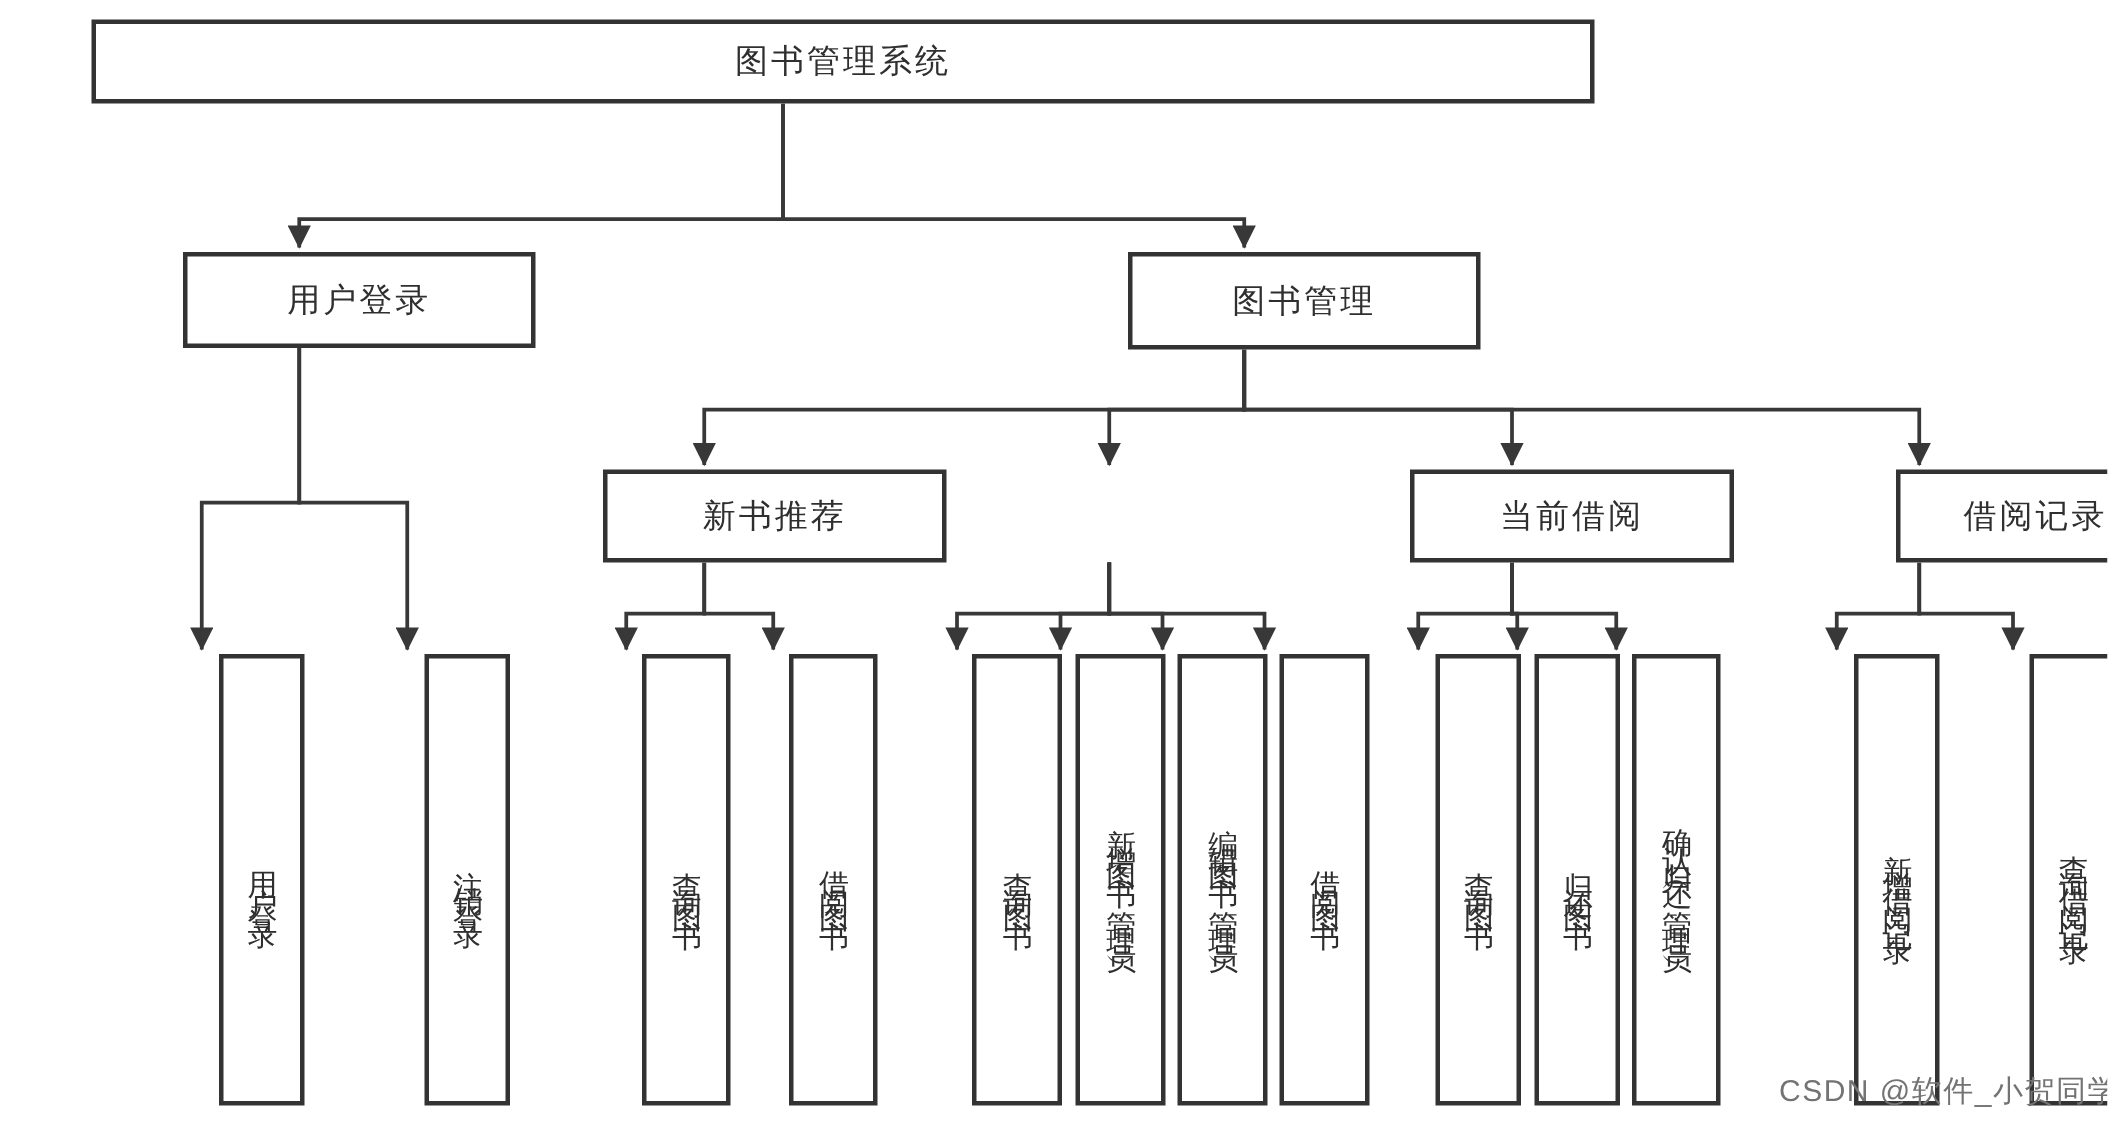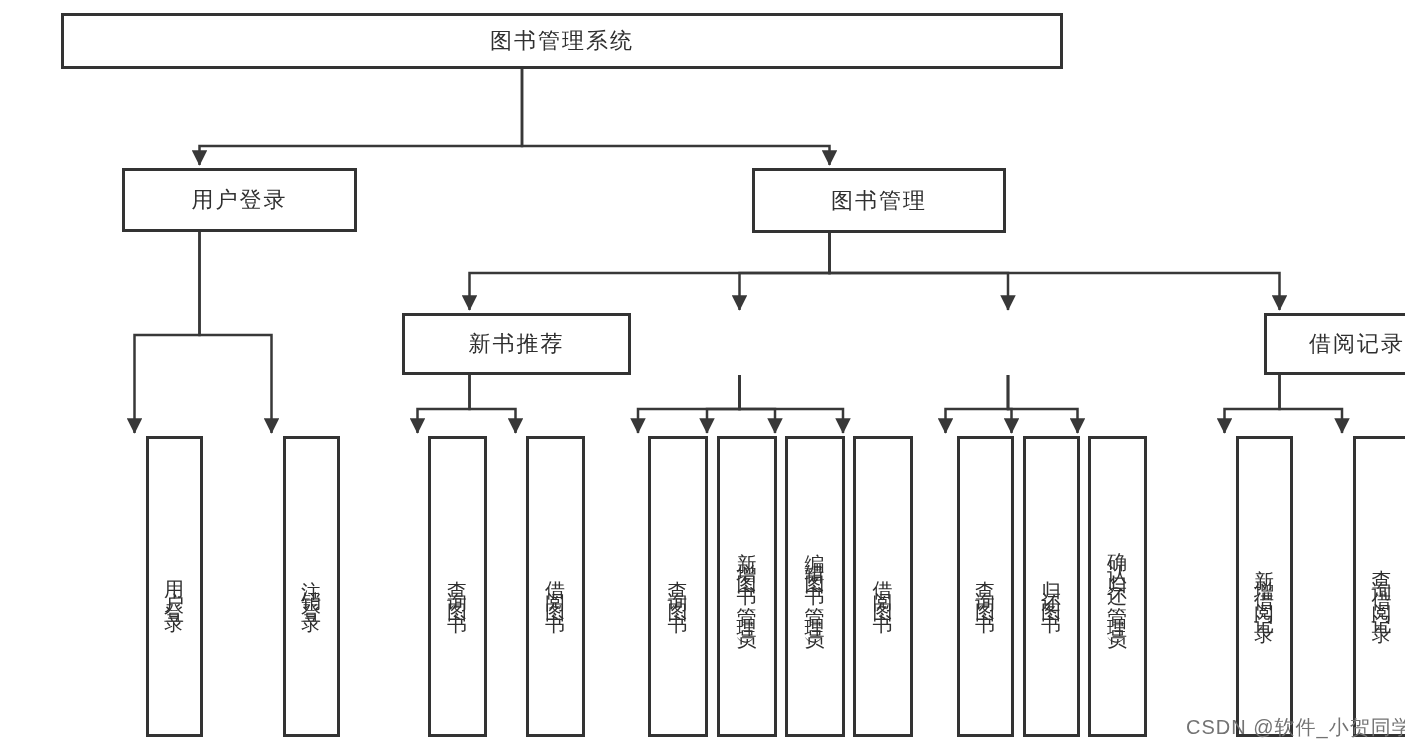--- a/index.html
+++ b/index.html
@@ -92,26 +92,29 @@
     </g>
   </svg>
 
   <div class="node h" style="left:21px; top:13px; width:1002px; height:56px;">
     <span class="label">图书管理系统</span>
   </div>
 
   <div class="node h" style="left:82px; top:168px; width:235px; height:64px;">
     <span class="label">用户登录</span>
   </div>
-  <div class="node h" style="left:712px; top:168px; width:254px; height:65px;">
+  <div class="node h" style="left:712px; top:168px; width:235px; height:65px;">
     <span class="label">图书管理</span>
   </div>
 
   <div class="node h" style="left:362px; top:313px; width:229px; height:62px;">
     <span class="label">新书推荐</span>
+  </div>
+  <div class="node h" style="left:900px; top:313px; width:216px; height:62px;">
+    <span class="label">当前借阅</span>
   </div>
   <div class="node h" style="left:1224px; top:313px; width:186px; height:62px;">
     <span class="label">借阅记录</span>
   </div>
 
   <div class="node v" style="left:106px; top:436px; width:57px; height:301px;">
     <span class="label">用户登录</span>
   </div>
   <div class="node v" style="left:243px; top:436px; width:57px; height:301px;">
     <span class="label">注销登录</span>

